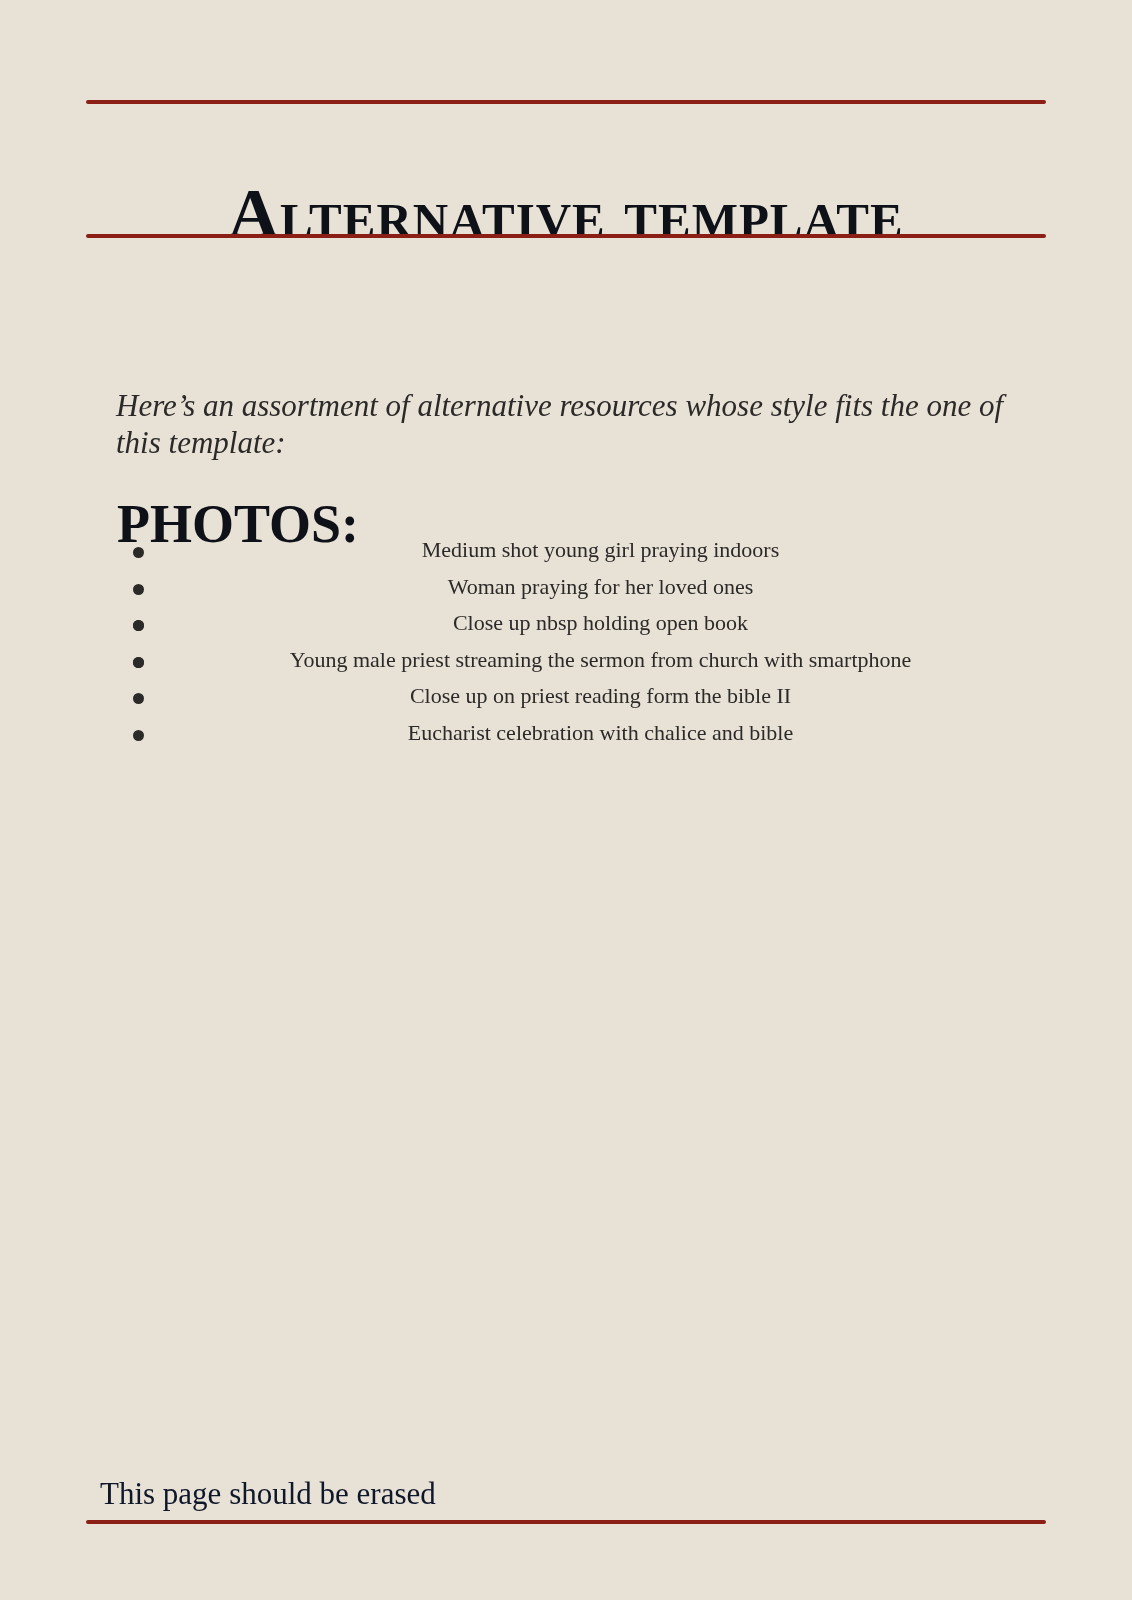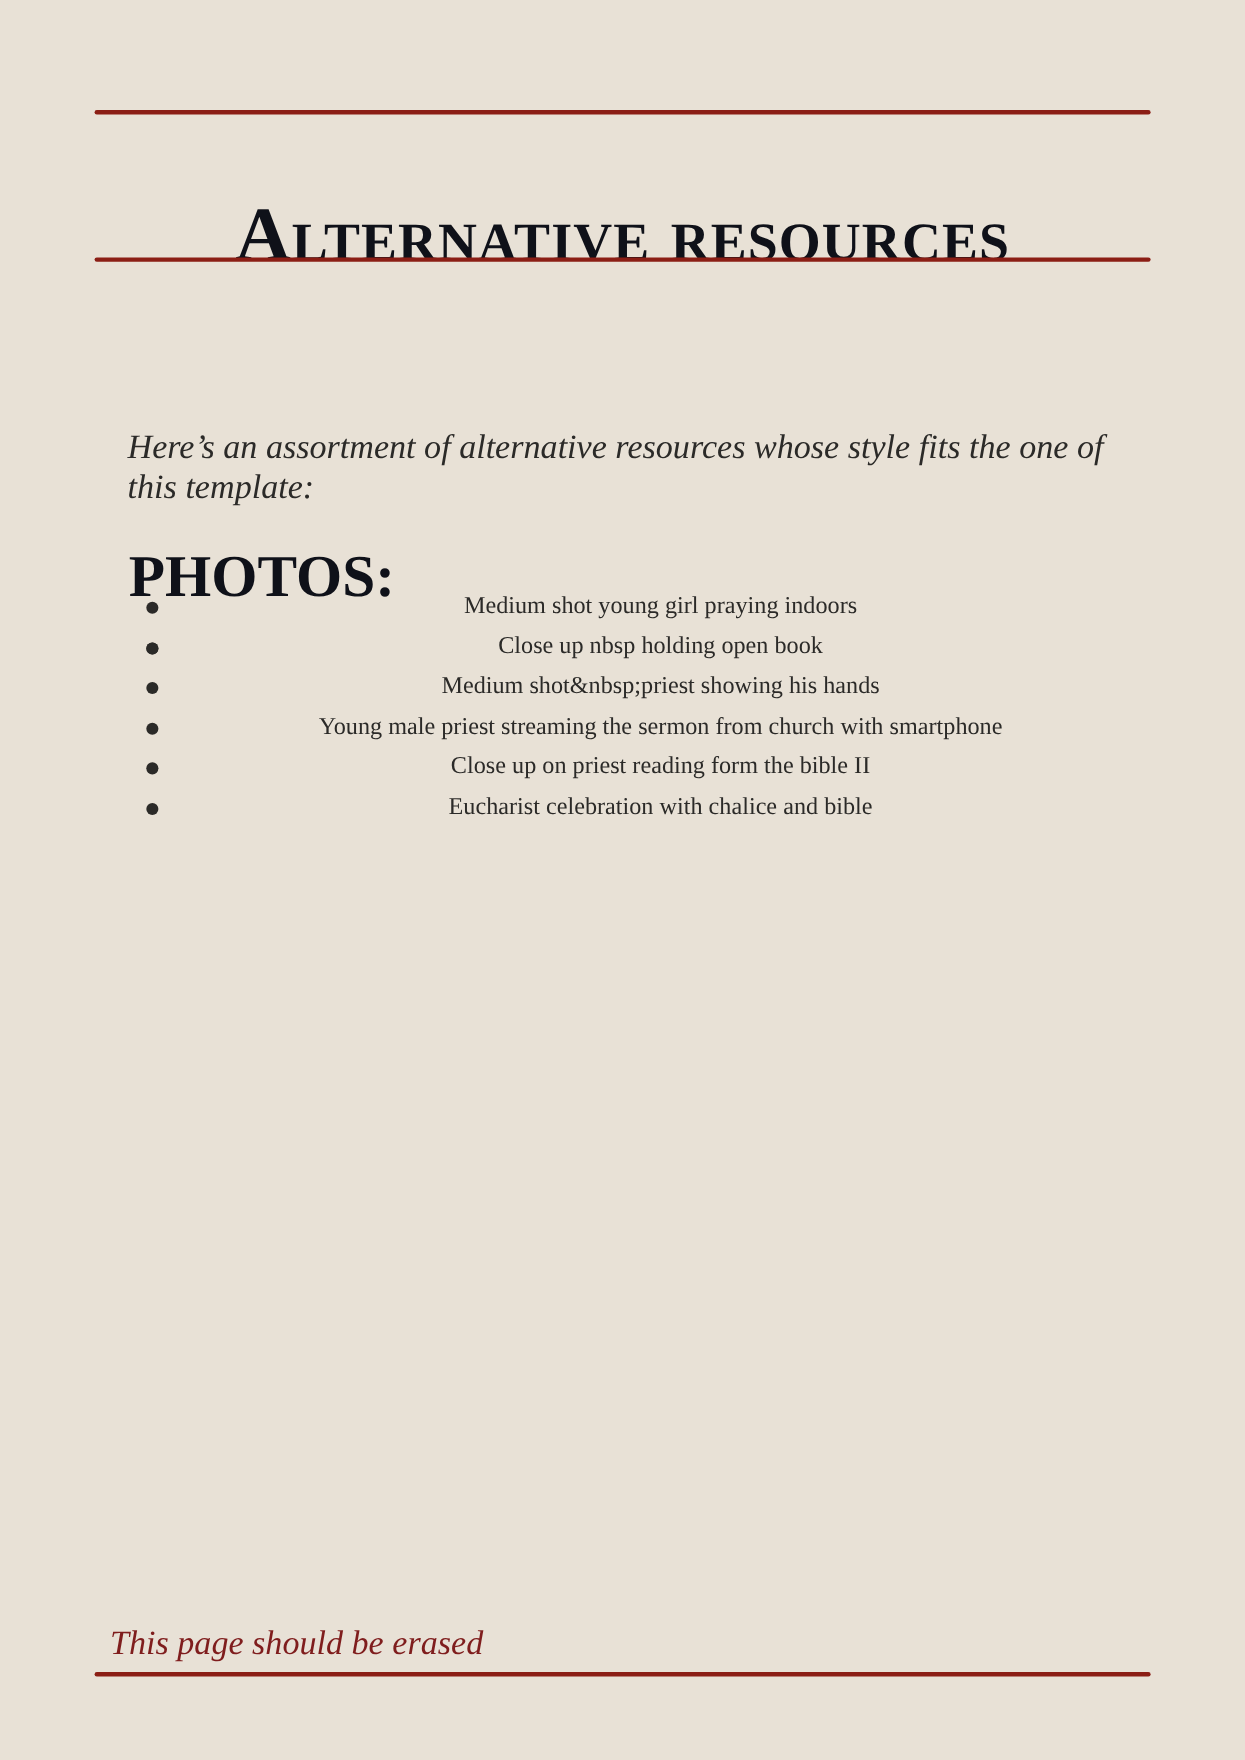--- a/index.html
+++ b/index.html
@@ -88,42 +88,42 @@
       height: 11px;
       border-radius: 50%;
       background: #2b2a28;
     }
 
     .footnote {
       position: absolute;
       top: 1428px;
       left: 100px;
       font-family: "Liberation Serif", serif;
-      font-style: italic;
       font-size: 31px;
-      color: #7f1d1d;
+      color: #0f172a;
       margin-top: 48px;
     }
   </style>
 </head>
 <body>
 
 <div class="rule top1"></div>
-<h1 class="title">Alternative resources</h1>
+<h1 class="title">Alternative template</h1>
 <div class="rule top2"></div>
 
 <p class="intro">Here’s an assortment of alternative resources whose style fits the one of this template:</p>
 
 <h2 class="section-heading">PHOTOS:</h2>
 
 <ul class="photo-list">
   <li><span class="bullet"></span><span>Medium shot young girl praying indoors</span></li>
+  <li><span class="bullet"></span><span>Woman praying for her loved ones</span></li>
   <li><span class="bullet"></span></li>
   <li><span class="bullet"></span><span>Close up nbsp holding open book</span></li>
-  <li><span class="bullet"></span><span>Medium shot&amp;nbsp;priest showing his hands</span></li>
+  <li><span class="bullet"></span></li>
   <li><span class="bullet"></span><span>Young male priest streaming the sermon from church with smartphone</span></li>
   <li><span class="bullet"></span><span>Close up on priest reading form the bible II</span></li>
   <li><span class="bullet"></span><span>Eucharist celebration with chalice and bible</span></li>
 </ul>
 
 <p class="footnote">This page should be erased</p>
 
 <div class="rule bottom"></div>
 
 </body></html>

